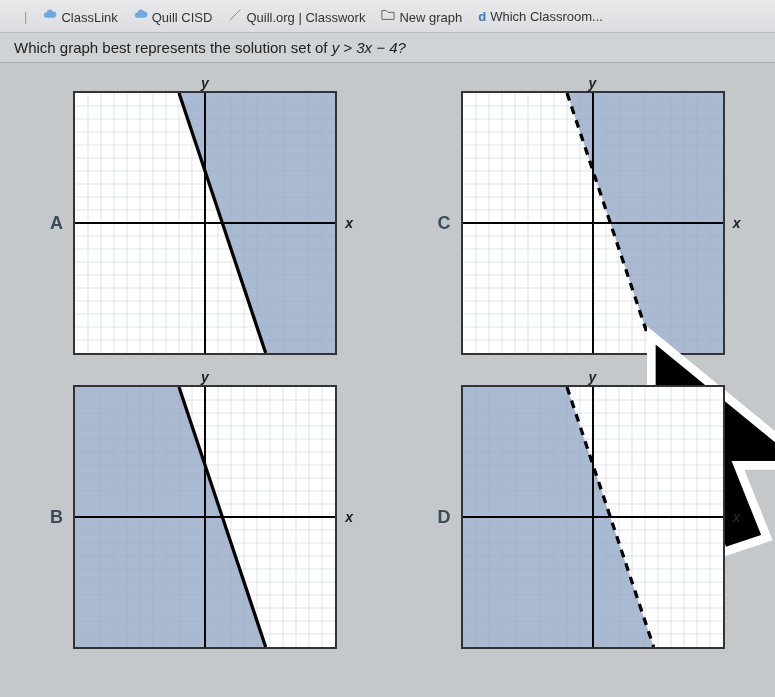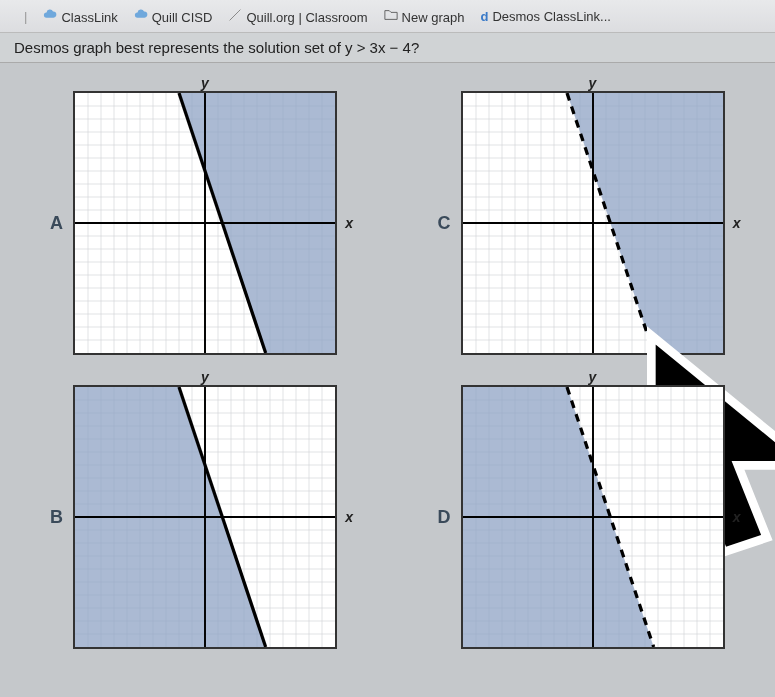--- a/index.html
+++ b/index.html
@@ -1,20 +1,20 @@
 <!DOCTYPE html>
 <html><head>
 <meta charset="utf-8">
 <style>
 body{margin:0;font-family:Arial,Helvetica,sans-serif;background:#c5c8cb;width:775px;height:697px;overflow:hidden}
 .toolbar{background:linear-gradient(#e8e9eb,#dcdde0);height:32px;display:flex;align-items:center;padding:0 8px;gap:16px;border-bottom:1px solid #bbb;font-size:13px;color:#333}
 .tlink{display:flex;align-items:flex-end;gap:4px;cursor:pointer}
 .tlink svg{width:14px;height:14px}
 .question{padding:6px 14px;font-size:15px;color:#222;background:rgba(255,255,255,.2);border-bottom:1px solid #aaa}
-.question .ineq{}
+.question .ineq{font-style:italic}
 .grid-wrap{display:grid;grid-template-columns:1fr 1fr;gap:30px 100px;padding:28px 50px}
 .cell{display:flex;align-items:center;gap:10px}
 .label{font-weight:bold;font-size:18px;color:#3a4a5a}
 .chart{position:relative;width:260px;height:260px;background:#fff;border:2px solid #333}
 .chart svg{position:absolute;inset:0;width:100%;height:100%}
 .axis-x,.axis-y{position:absolute;font-weight:bold;font-style:italic;font-size:14px;color:#222}
 .axis-x{right:-18px;top:50%;transform:translateY(-50%)}
 .axis-y{left:50%;top:-18px;transform:translateX(-50%)}
 .cursor{position:absolute;width:14px;height:18px;pointer-events:none}
 </style>
@@ -40,36 +40,36 @@
   <span class="tlink">
     <span><svg viewBox="0 0 16 16">
           <path d="M4 11a3 3 0 010-6 4 4 0 017.5-1A3 3 0 0112 11z" fill="#6fa8dc"></path>
         </svg></span>
     <span>Quill CISD</span>
   </span>
   <span class="tlink">
     <span><svg viewBox="0 0 16 16">
           <path d="M2 14L12 4l2-2-2 2L2 14z" stroke="#888" fill="none"></path>
         </svg></span>
-    <span>Quill.org | Classroom</span>
+    <span>Quill.org | Classwork</span>
   </span>
   <span class="tlink">
     <span><svg viewBox="0 0 16 16">
           <path d="M1 3h5l2 2h7v8H1z" fill="none" stroke="#555"></path>
         </svg></span>
     <span>New graph</span>
   </span>
   <span class="tlink">
     <span style="color:#3a7ac8;font-weight:bold">d</span>
-    <span>Desmos ClassLink...</span>
+    <span>Which Classroom...</span>
   </span>
 </div>
 
 <div class="question">
-  <span>Desmos graph best represents the solution set of </span>
+  <span>Which graph best represents the solution set of </span>
   <span class="ineq">y &gt; 3x − 4?</span>
 </div>
 
 <div class="grid-wrap">
 
   <div class="cell">
     <div class="label">A</div>
     <div class="chart">
       <span class="axis-y">y</span>
       <span class="axis-x">x</span>

